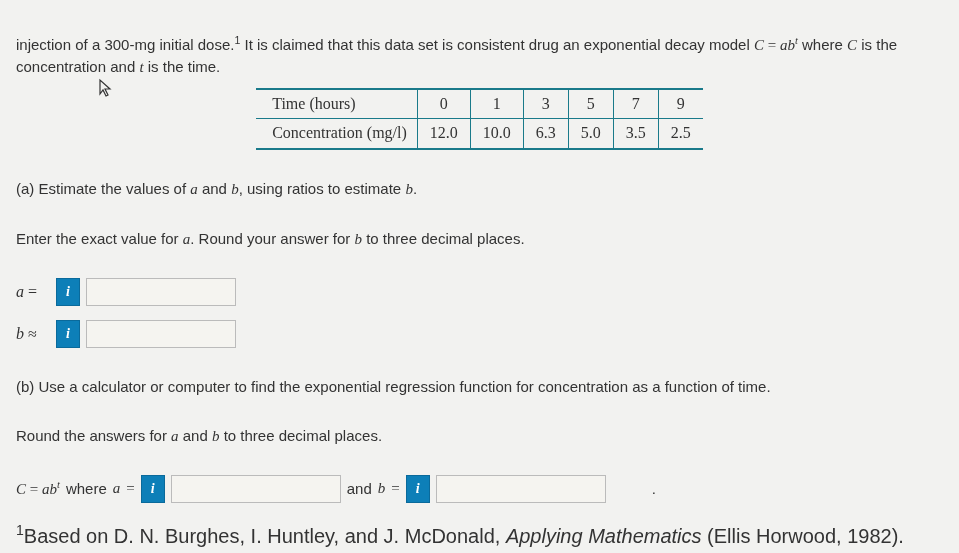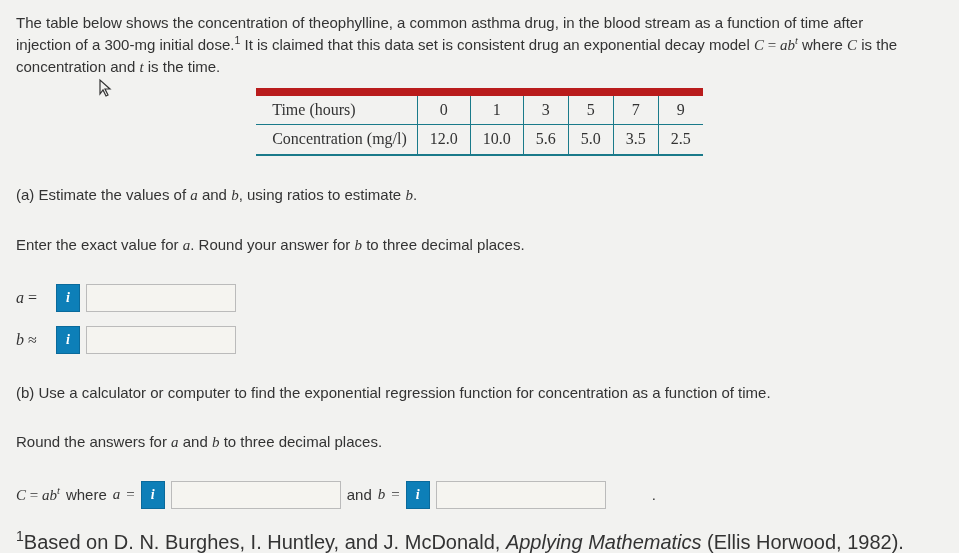--- a/index.html
+++ b/index.html
@@ -30,21 +30,21 @@
   }
   table tr { }
   table td, table th {
     border-left: 1px solid #1a7a8a;
     border-right: 1px solid #1a7a8a;
     padding: 3px 12px;
     text-align: center;
     font-weight: normal;
   }
   table th { text-align: left; padding-left: 16px; padding-right: 10px;}
-  table tr:first-child { border-top: 8px solid #b91c1c; border-bottom: 1px solid #1a7a8a; }
+  table tr:first-child { border-top: 2px solid #b91c1c; border-bottom: 1px solid #1a7a8a; }
   table tr:first-child td, table tr:first-child th { border-bottom: 1px solid #1a7a8a; border-top: 2px solid #1a7a8a;}
   table tr:last-child td, table tr:last-child th { border-bottom: 2px solid #1a7a8a; font-family: Liberation Serif, serif; }
   table tr td:first-child, table tr th:first-child { border-left: none; }
   table tr td:last-child, table tr th:last-child { border-right: none; }
   .part { margin: 28px 0; }
   .instruct { margin: 28px 0; }
   .input-row {
     display: flex;
     align-items: center;
     margin: 14px 0;
@@ -79,21 +79,21 @@
     position: absolute;
     left: 82px;
     top: -10px;
     pointer-events: none;
   }
 </style>
 </head>
 <body>
 
 <div class="intro">
-  <span>The table below shows the concentration of theophylline, a common asthma drug, in the blood stream as a function of time after</span><br>
+  <br>
   <span>injection of a 300-mg initial dose.</span><sup>1</sup><span> It is claimed that this data set is consistent drug an exponential decay model </span><span class="math-i">C</span><span class="math"> = </span><span class="math-i">ab</span><sup class="math-i">t</sup><span> where </span><span class="math-i">C</span><span> is the</span><br>
   <span>concentration and </span><span class="math-i">t</span><span> is the time.</span>
 </div>
 
 <div class="table-wrap">
   <svg class="cursor" width="16" height="20" viewBox="0 0 16 20">
       <path d="M2 2 L2 16 L5 12 L8 18 L10 17 L7 11 L12 11 Z" fill="none" stroke="#333" stroke-width="1.2"></path>
     </svg>
   <table>
     <tbody>
@@ -103,21 +103,21 @@
       <td>1</td>
       <td>3</td>
       <td>5</td>
       <td>7</td>
       <td>9</td>
     </tr>
     <tr>
       <th>Concentration (mg/l)</th>
       <td>12.0</td>
       <td>10.0</td>
-      <td>5.6</td>
+      <td>6.3</td>
       <td>5.0</td>
       <td>3.5</td>
       <td>2.5</td>
     </tr>
   </tbody>
     </table>
 </div>
 
 <div class="part">
   <span>(a)</span><span> Estimate the values of </span><span class="math-i">a</span><span> and </span><span class="math-i">b</span><span>, using ratios to estimate </span><span class="math-i">b</span><span>.</span>

